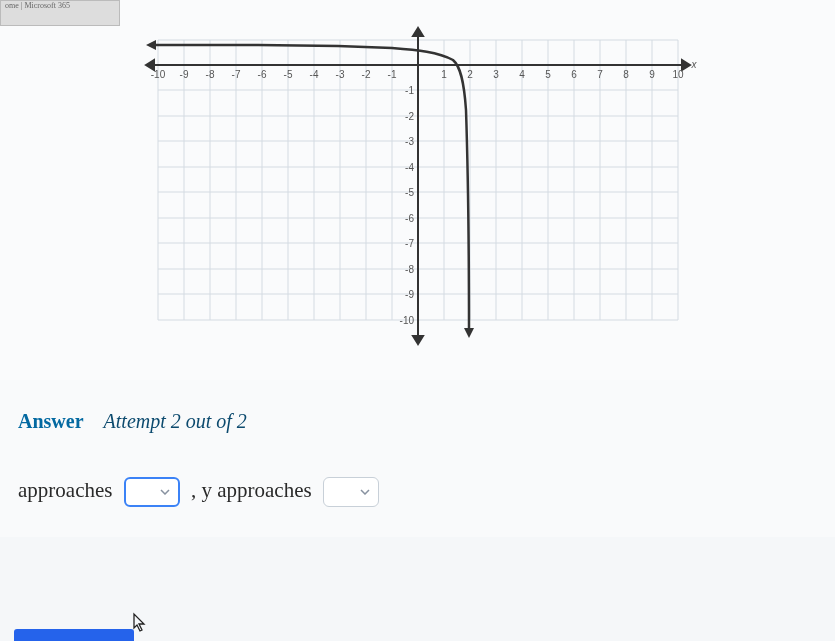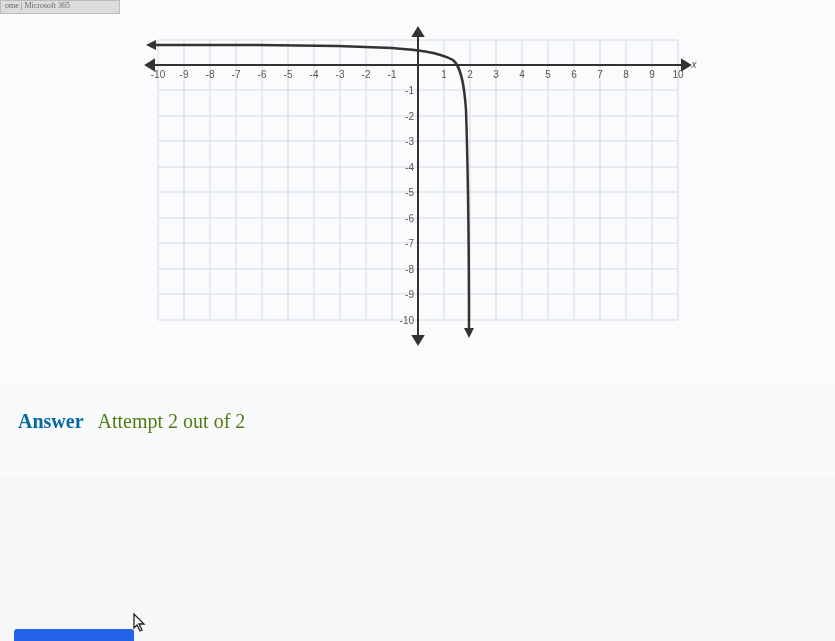--- a/index.html
+++ b/index.html
@@ -10,21 +10,21 @@
     background: #f5f7f9;
     color: #2a2a2a;
     width: 835px;
     height: 641px;
     overflow: hidden;
     position: relative;
   }
   .top-bar {
     position: absolute;
     top: 0; left: 0;
-    height: 14px;
+    height: 26px;
     width: 120px;
     background: #ddd;
     border: 1px solid #bbb;
     font-size: 8px;
     color: #666;
     padding-left: 4px;
   }
   .graph-wrap {
     display: flex;
     justify-content: center;
@@ -38,21 +38,21 @@
   .answer-section {
     padding: 30px 18px 10px 18px;
     background: #f9fafb;
   }
   .answer-heading {
     font-size: 20px;
     color: #333;
     margin-bottom: 34px;
   }
   .answer-heading .label { font-weight: 700; color: #0369a1; }
-  .answer-heading .attempt { color: #4d7c0f; font-weight: 400; margin-left: 9px; }
+  .answer-heading .attempt { color: #0c4a6e; font-weight: 400; margin-left: 15px; font-style: italic; }
   .line {
     font-size: 21px;
     color: #2a2a2a;
     margin: 14px 0;
     line-height: 2.2;
     white-space: nowrap;
   }
   .select {
     display: inline-flex;
     align-items: center;
@@ -203,19 +203,33 @@
   </svg>
 </div>
 
 <div class="answer-section">
   <div class="answer-heading">
     <span class="label">Answer</span>
     <span class="attempt">Attempt 2 out of 2</span>
   </div>
 
 
+  <div class="line">
+    <span>approaches</span>
+    <span class="select focused">
+      <svg class="caret" viewBox="0 0 10 6">
+          <path d="M1 1 L5 5 L9 1" fill="none" stroke="currentColor" stroke-width="1.5"></path>
+        </svg>
+    </span>
+    <span>, y approaches</span>
+    <span class="select">
+      <svg class="caret" viewBox="0 0 10 6">
+          <path d="M1 1 L5 5 L9 1" fill="none" stroke="currentColor" stroke-width="1.5"></path>
+        </svg>
+    </span>
+  </div>
 </div>
 
 <svg class="cursor" viewBox="0 0 16 20">
   <path d="M2 2 L2 16 L5 13 L8 19 L10 18 L7 12 L12 12 Z" fill="none" stroke="#222" stroke-width="1.3"></path>
 </svg>
 
 <div class="submit-btn"></div>
 
 </body></html>

